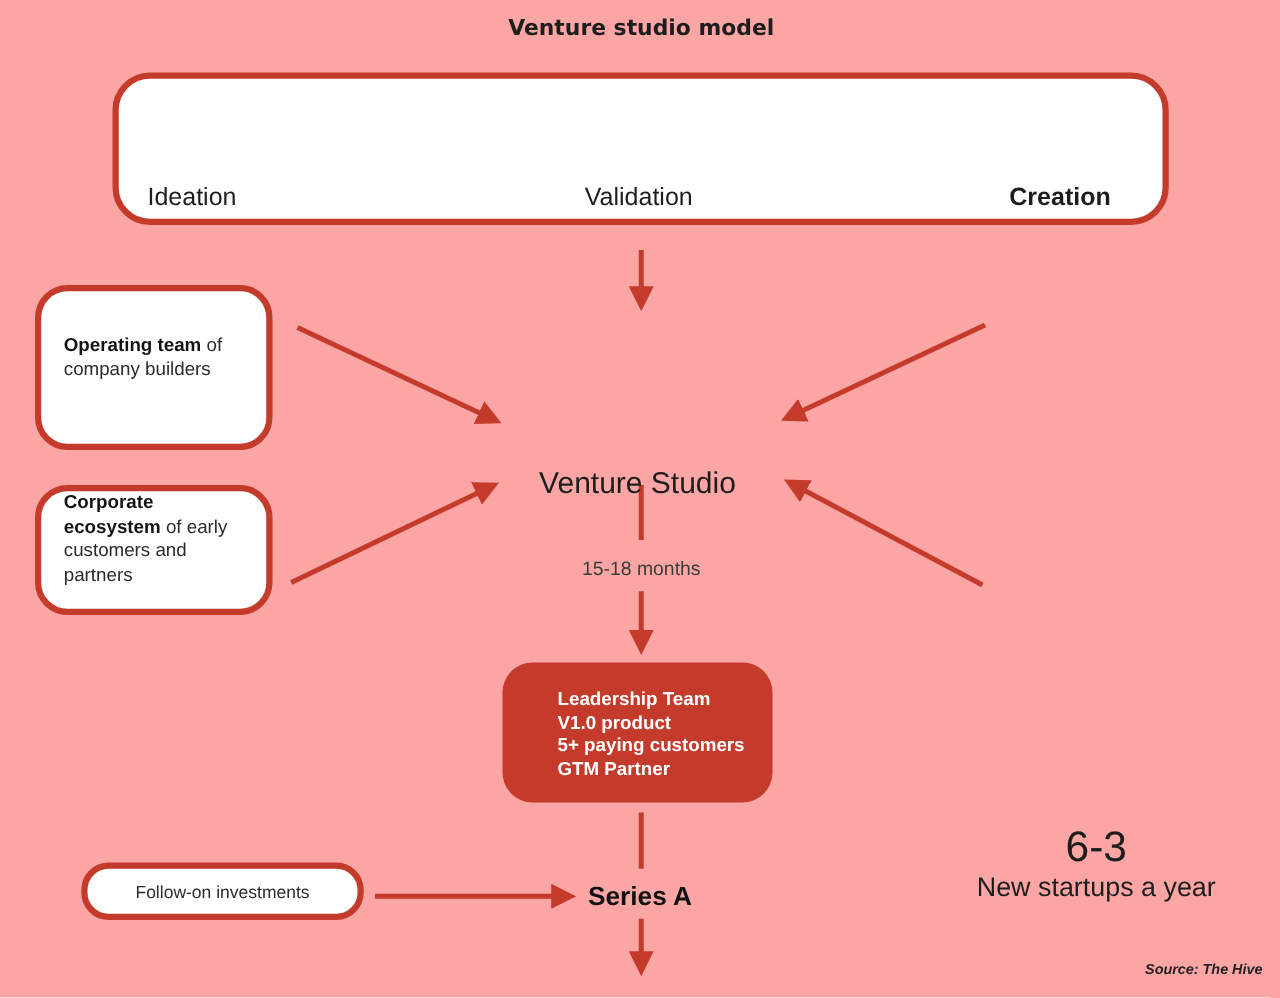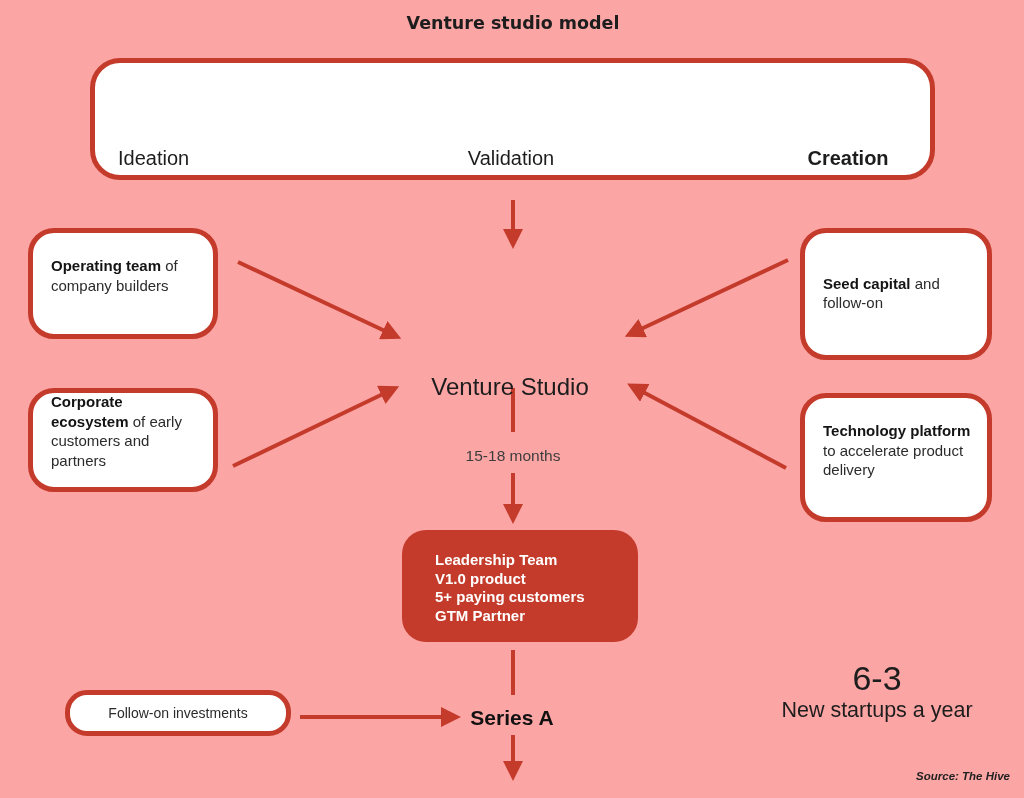--- a/index.html
+++ b/index.html
@@ -22,32 +22,32 @@
     border:5px solid var(--red); border-radius:30px; box-sizing:border-box; background:#fff; }
   .stage-label { top:103px; font-size:20px; color:var(--ink); white-space:nowrap;margin-top:44px; }
   .stage-ideation  { left:118px; }
   .stage-validation{ left:511px; transform:translateX(-50%); }
   .stage-creation  { left:848px; transform:translateX(-50%);font-weight:bold; }
 
   .side-box { border:5px solid var(--red); border-radius:26px; box-sizing:border-box; background:#fff;
     display:flex; flex-direction:column; justify-content:center;
     font-size:15px; line-height:19.5px; color:var(--body); }
   .side-box .txt { padding:0 16px 0 18px; }
-  .box-operating { left:28px;  top:228px; width:190px; height:111px; padding-bottom:16px; }
+  .box-operating { left:28px;  top:228px; width:190px; height:132px; padding-bottom:16px; }
   .box-corporate { left:28px;  top:388px; width:190px; height:104px; padding-bottom:18px; }
   .box-seed      { left:800px; top:228px; width:192px; height:132px; padding-bottom:2px; }
   .box-technology{ left:800px; top:393px; width:192px; height:129px; padding-bottom:14px; }
   .b { font-weight:bold; color:#141414; }
 
   .hub-label { left:510px; top:339px; font-size:24px; color:var(--ink);margin-top:48px; }
   .duration  { left:513px; top:456px; font-size:15.5px; color:#3d3d3d; }
 
-  .outcome-box { left:402px; top:530px; width:236px; height:112px; border-radius:24px;
+  .outcome-box { left:402px; top:530px; width:216px; height:112px; border-radius:24px;
     background:var(--red); color:#fff; font-weight:bold; font-size:15px; line-height:18.5px;
-    box-sizing:border-box; padding:21px 0 0 33px; }
+    box-sizing:border-box; padding:21px 0 0 44px; }
 
   .followon-box { left:65px; top:690px; width:226px; height:46px;
     border:5px solid var(--red); border-radius:22px; box-sizing:border-box; background:#fff;
     display:flex; align-items:center; justify-content:center; font-size:14px; color:var(--body); }
 
   .series-a { left:512px; top:718px; font-size:21px; font-weight:bold; color:#111; }
 
   .stat-value   { left:877px; top:678px; font-size:34px; color:var(--ink); }
   .stat-caption { left:877px; top:710px; font-size:21.5px; color:var(--ink); }
 
@@ -86,27 +86,21 @@
   <span class="abs stage-label stage-creation">Creation</span>
 
   <div class="abs side-box box-operating">
     <div class="txt"><span class="b">Operating team</span> <span>of company builders</span></div>
   </div>
 
   <div class="abs side-box box-corporate">
     <div class="txt"><span class="b">Corporate ecosystem</span> <span>of early customers and partners</span></div>
   </div>
 
-  <div class="abs side-box box-seed">
-    <div class="txt"><span class="b">Seed capital</span> <span>and follow-on</span></div>
-  </div>
 
-  <div class="abs side-box box-technology">
-    <div class="txt"><span class="b">Technology platform</span> <span>to accelerate product delivery</span></div>
-  </div>
 
   <div class="abs ctr hub-label">Venture Studio</div>
   <div class="abs ctr duration">15-18 months</div>
 
   <div class="abs outcome-box">
     <div>Leadership Team</div>
     <div>V1.0 product</div>
     <div>5+ paying customers</div>
     <div>GTM Partner</div>
   </div>

